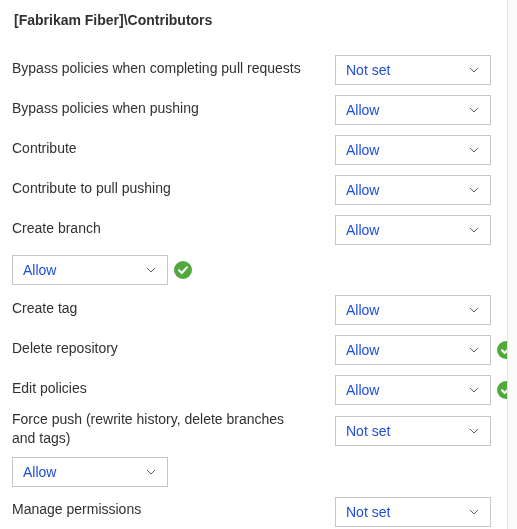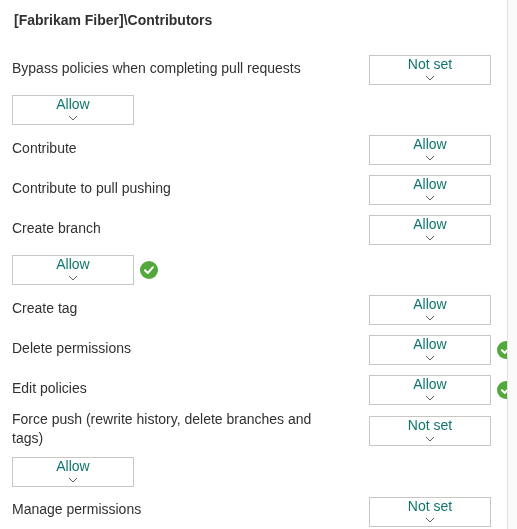--- a/index.html
+++ b/index.html
@@ -47,32 +47,31 @@
       padding-bottom: 4px;
       line-height: 1.35;
     }
     .controls {
       display: flex;
       align-items: center;
       gap: 6px;
       justify-content: flex-end;
     }
     .select {
-      width: 122px;
+      width: 156px;
       height: 30px;
       border: 1px solid #c8c6c4;
       background: #ffffff;
       display: flex;
       align-items: center;
       justify-content: space-between;
       padding: 0 10px;
       cursor: pointer;
-      color: #0f766e;
+      color: #1d4ed8;
       font-size: 14px;
-      flex-direction: column;
     }
     .select .chev {
       width: 12px;
       height: 12px;
       display: flex;
       align-items: center;
       justify-content: center;
     }
     .select .chev svg { width: 12px; height: 12px; }
     .status {
@@ -107,20 +106,21 @@
           </div>
           <span class="status hidden">
             <svg viewBox="0 0 18 18">
               <circle cx="9" cy="9" r="9" fill="#53a83c"></circle>
               <path d="M5 9.2 L7.8 12 L13 6.2" fill="none" stroke="#fff" stroke-width="2" stroke-linecap="round" stroke-linejoin="round"></path>
             </svg>
           </span>
         </div>
       </div>
       <div class="row">
+        <div class="label">Bypass policies when pushing</div>
         <div class="controls">
           <div class="select">
             <span>Allow</span>
             <span class="chev">
               <svg viewBox="0 0 12 12">
                 <path d="M2 4 L6 8 L10 4" fill="none" stroke="#605e5c" stroke-width="1"></path>
               </svg>
             </span>
           </div>
           <span class="status hidden">
@@ -219,21 +219,21 @@
           </div>
           <span class="status hidden">
             <svg viewBox="0 0 18 18">
               <circle cx="9" cy="9" r="9" fill="#53a83c"></circle>
               <path d="M5 9.2 L7.8 12 L13 6.2" fill="none" stroke="#fff" stroke-width="2" stroke-linecap="round" stroke-linejoin="round"></path>
             </svg>
           </span>
         </div>
       </div>
       <div class="row">
-        <div class="label">Delete permissions</div>
+        <div class="label">Delete repository</div>
         <div class="controls">
           <div class="select">
             <span>Allow</span>
             <span class="chev">
               <svg viewBox="0 0 12 12">
                 <path d="M2 4 L6 8 L10 4" fill="none" stroke="#605e5c" stroke-width="1"></path>
               </svg>
             </span>
           </div>
           <span class="status">

